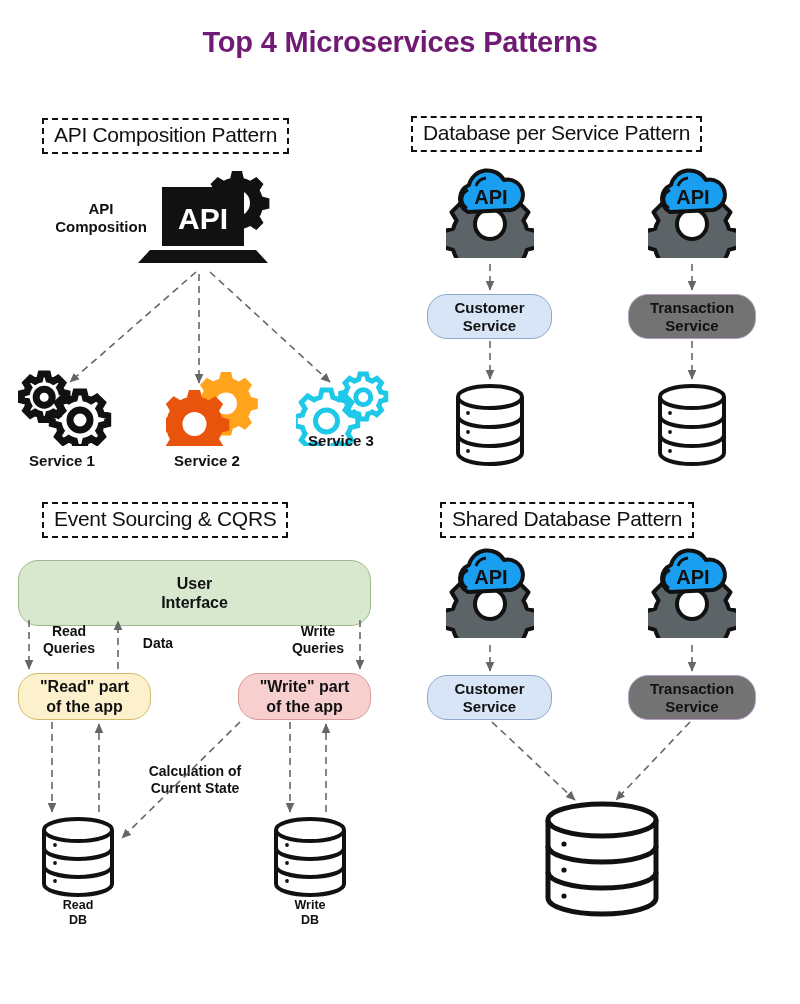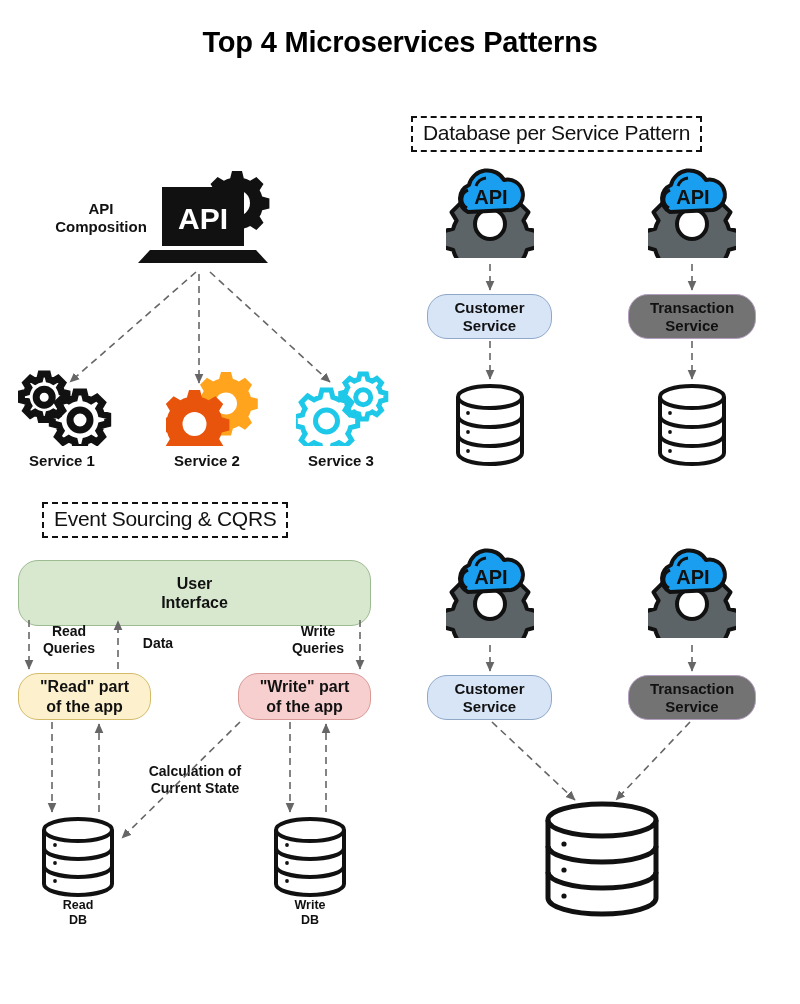--- a/index.html
+++ b/index.html
@@ -10,21 +10,21 @@
     color:#111;
     overflow:hidden;
     position:relative;
   }
   #page{position:relative;width:800px;height:1004px;}
 
   
   .main-title{
     position:absolute;left:0;top:26px;width:800px;
     text-align:center;
-    font-size:29px;font-weight:bold;letter-spacing:-.2px;color:#000000;
+    font-size:29px;font-weight:bold;letter-spacing:-.2px;color:#701a75;
   }
 
   
   .panel-head{
     position:absolute;
     border:2px dashed #111;
     padding:4px 10px 6px 10px;
     font-size:21px;font-weight:500;letter-spacing:-.3px;
     white-space:nowrap;background:#fff;color:#111;
     line-height:1.05;
@@ -56,22 +56,24 @@
   
   .icon{position:absolute;}
 </style>
 </head>
 <body>
 
 <div id="page">
 
   <div class="main-title">Top 4 Microservices Patterns</div>
 
+  <div class="panel-head" style="left:42px;top:118px;">API Composition Pattern</div>
   <div class="panel-head" style="left:411px;top:116px;">Database per Service Pattern</div>
   <div class="panel-head" style="left:42px;top:502px;">Event Sourcing &amp; CQRS</div>
+  <div class="panel-head" style="left:440px;top:502px;">Shared Database Pattern</div>
 
   <div class="lbl lbl-md" style="left:46px;top:200px;width:110px;">
     <div>API</div>
     <div>Composition</div>
   </div>
 
   <div class="icon" style="left:136px;top:163px;">
     <svg width="135" height="110" viewBox="0 0 135 110">
 
       <g fill="#111">
@@ -120,21 +122,21 @@
       <g fill="none" stroke="#1ec8e8" stroke-width="5">
 
         <path d="M64 8 l6.5 0 l1.3 5.2 a15 15 0 0 1 4.5 1.9 l4.5-2.7 l4.6 4.6 l-2.7 4.5 a15 15 0 0 1 1.9 4.5 l5.2 1.3 l0 6.5 l-5.2 1.3 a15 15 0 0 1-1.9 4.5 l2.7 4.5 l-4.6 4.6 l-4.5-2.7 a15 15 0 0 1-4.5 1.9 l-1.3 5.2 l-6.5 0 l-1.3-5.2 a15 15 0 0 1-4.5-1.9 l-4.5 2.7 l-4.6-4.6 l2.7-4.5 a15 15 0 0 1-1.9-4.5 l-5.2-1.3 l0-6.5 l5.2-1.3 a15 15 0 0 1 1.9-4.5 l-2.7-4.5 l4.6-4.6 l4.5 2.7 a15 15 0 0 1 4.5-1.9 z"></path>
         <circle cx="67.2" cy="31.2" r="7.5"></circle>
 
         <path d="M26 24 l9 0 l1.8 7.2 a20 20 0 0 1 6.2 2.6 l6.3-3.8 l6.4 6.4 l-3.8 6.3 a20 20 0 0 1 2.6 6.2 l7.2 1.8 l0 9 l-7.2 1.8 a20 20 0 0 1-2.6 6.2 l3.8 6.3 l-6.4 6.4 l-6.3-3.8 a20 20 0 0 1-6.2 2.6 l-1.8 7.2 l-9 0 l-1.8-7.2 a20 20 0 0 1-6.2-2.6 l-6.3 3.8 l-6.4-6.4 l3.8-6.3 a20 20 0 0 1-2.6-6.2 l-7.2-1.8 l0-9 l7.2-1.8 a20 20 0 0 1 2.6-6.2 l-3.8-6.3 l6.4-6.4 l6.3 3.8 a20 20 0 0 1 6.2-2.6 z"></path>
         <circle cx="30.5" cy="55" r="11"></circle>
       </g>
     </svg>
   </div>
-  <div class="lbl lbl-md" style="left:276px;top:452px;width:130px;">Service 3</div>
+  <div class="lbl lbl-md" style="left:276px;top:432px;width:130px;">Service 3</div>
 
   <div class="icon" style="left:446px;top:166px;">
     <svg width="88" height="92" viewBox="0 0 88 92">
 
       <g transform="translate(44,58)">
         <path d="M-8 -31 l16 0 l2.6 9.5 a26 26 0 0 1 8.1 3.4 l8.5-5.1 l11.3 11.3 l-5.1 8.5 a26 26 0 0 1 3.4 8.1 l9.5 2.6 l0 16 l-9.5 2.6 a26 26 0 0 1-3.4 8.1 l5.1 8.5 l-11.3 11.3 l-8.5-5.1 a26 26 0 0 1-8.1 3.4 l-2.6 9.5 l-16 0 l-2.6-9.5 a26 26 0 0 1-8.1-3.4 l-8.5 5.1 l-11.3-11.3 l5.1-8.5 a26 26 0 0 1-3.4-8.1 l-9.5-2.6 l0-16 l9.5-2.6 a26 26 0 0 1 3.4-8.1 l-5.1-8.5 l11.3-11.3 l8.5 5.1 a26 26 0 0 1 8.1-3.4 z" fill="#5d6468" stroke="#111" stroke-width="4" stroke-linejoin="round"></path>
         <circle cx="0" cy="0" r="15" fill="#fff" stroke="#111" stroke-width="4"></circle>
       </g>
 
       <path d="M22 46 a15 15 0 0 1 1-27 a19 19 0 0 1 35-5 a15 15 0 0 1 7 30 z" fill="#1a9ff0" stroke="#111" stroke-width="4" stroke-linejoin="round"></path>

